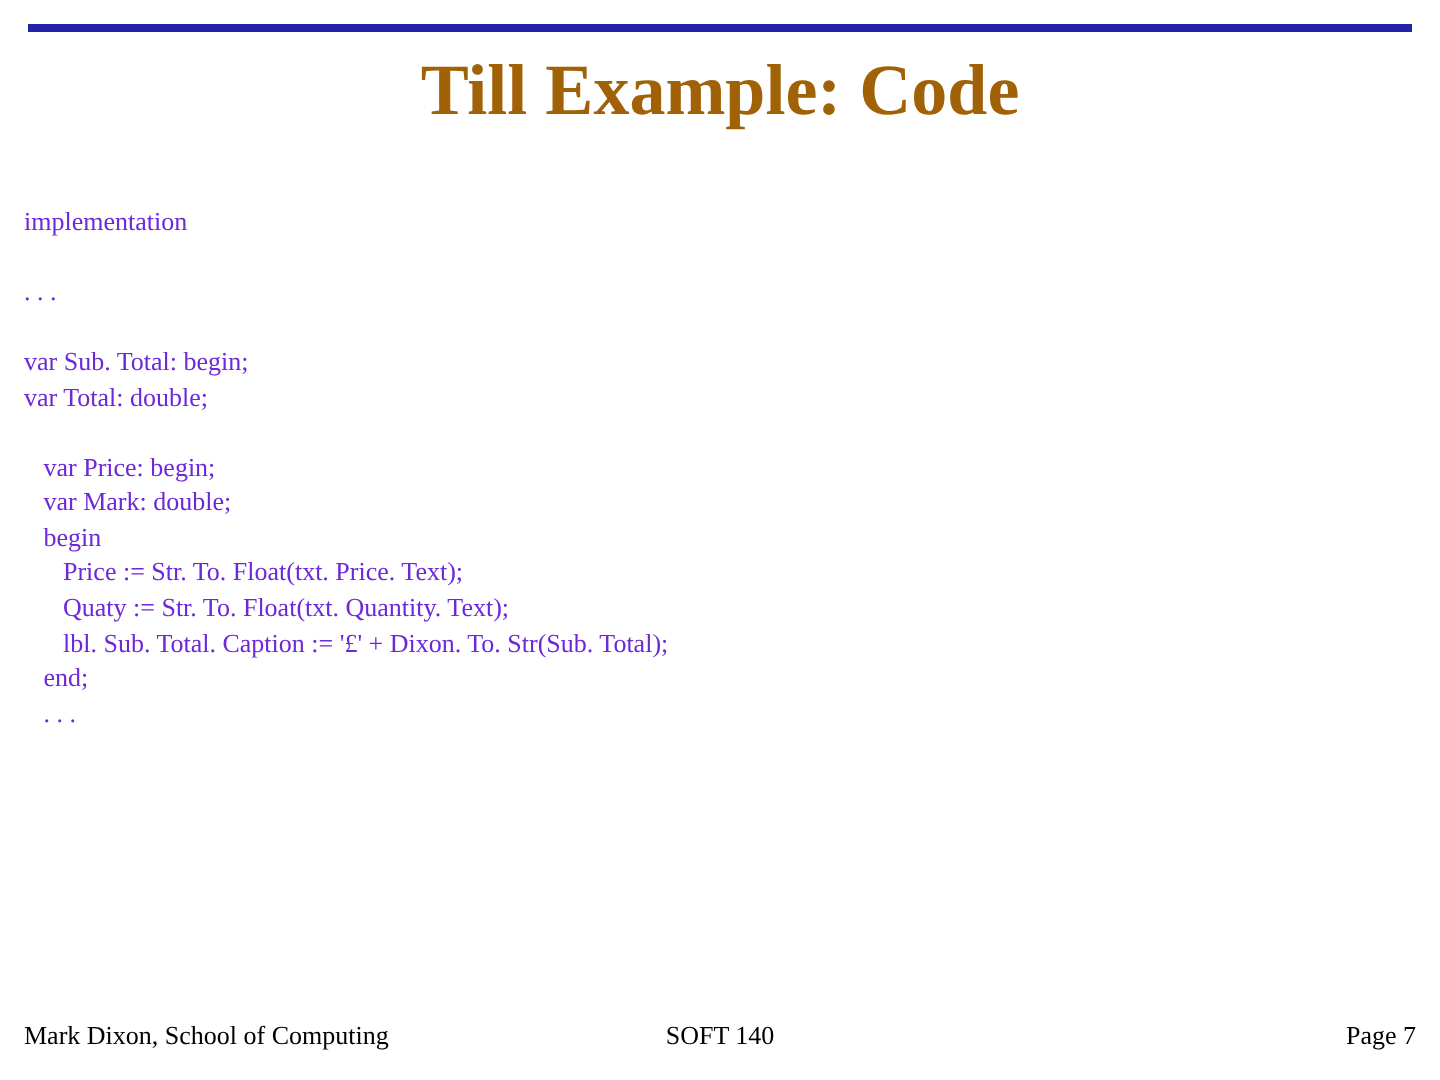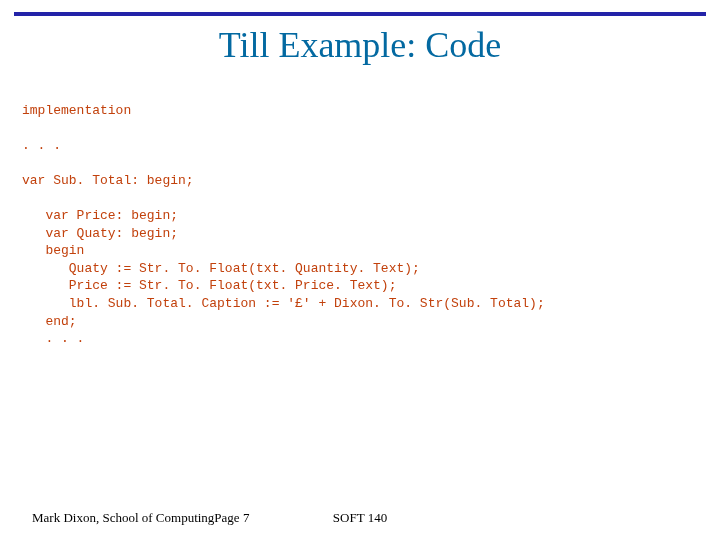--- a/index.html
+++ b/index.html
@@ -11,43 +11,43 @@
       position: relative;
     }
     .rule {
       height: 4px;
       background: #2323a8;
       margin: 12px 14px 0 14px;
     }
     .title {
       text-align: center;
       font-size: 36px;
-      font-weight: normal;
-      color: #0369a1;
+      font-weight: bold;
+      color: #a16207;
       margin-top: 8px;
       margin-bottom: 36px;
     }
     .code-area {
-      padding: 0 22px;
-      font-family: Liberation Mono, monospace;
+      padding: 0 12px;
+      font-family: Liberation Serif, serif;
       font-size: 13px;
       line-height: 1.35;
-      color: #c2410c;
+      color: #6d28d9;
     }
     .code-line {
       white-space: pre;
     }
     .footer {
       position: absolute;
       bottom: 14px;
       left: 0;
       right: 0;
-      padding: 0 32px;
+      padding: 0 12px;
       display: flex;
-      justify-content: flex-start;
+      justify-content: space-between;
       align-items: baseline;
       font-family: 'Times New Roman', serif;
       font-size: 13px;
     }
     .footer-center {
       position: absolute;
       left: 50%;
       transform: translateX(-50%);
     }
   </style>
@@ -57,26 +57,27 @@
 <div class="rule"></div>
 
 <h1 class="title">Till Example: Code</h1>
 
 <div class="code-area">
   <div class="code-line">implementation</div>
   <div class="code-line">&nbsp;</div>
   <div class="code-line">. . .</div>
   <div class="code-line">&nbsp;</div>
   <div class="code-line">var Sub. Total: begin;</div>
+  <div class="code-line">var Total: double;</div>
   <div class="code-line">&nbsp;</div>
   <div class="code-line">   var Price: begin;</div>
-  <div class="code-line">   var Quaty: begin;</div>
+  <div class="code-line">   var Mark: double;</div>
   <div class="code-line">   begin</div>
+  <div class="code-line">      Price := Str. To. Float(txt. Price. Text);</div>
   <div class="code-line">      Quaty := Str. To. Float(txt. Quantity. Text);</div>
-  <div class="code-line">      Price := Str. To. Float(txt. Price. Text);</div>
   <div class="code-line">      lbl. Sub. Total. Caption := '£' + Dixon. To. Str(Sub. Total);</div>
   <div class="code-line">   end;</div>
   <div class="code-line">   . . .</div>
 </div>
 
 <div class="footer">
   <span>Mark Dixon, School of Computing</span>
   <span class="footer-center">SOFT 140</span>
   <span>Page 7</span>
 </div>

